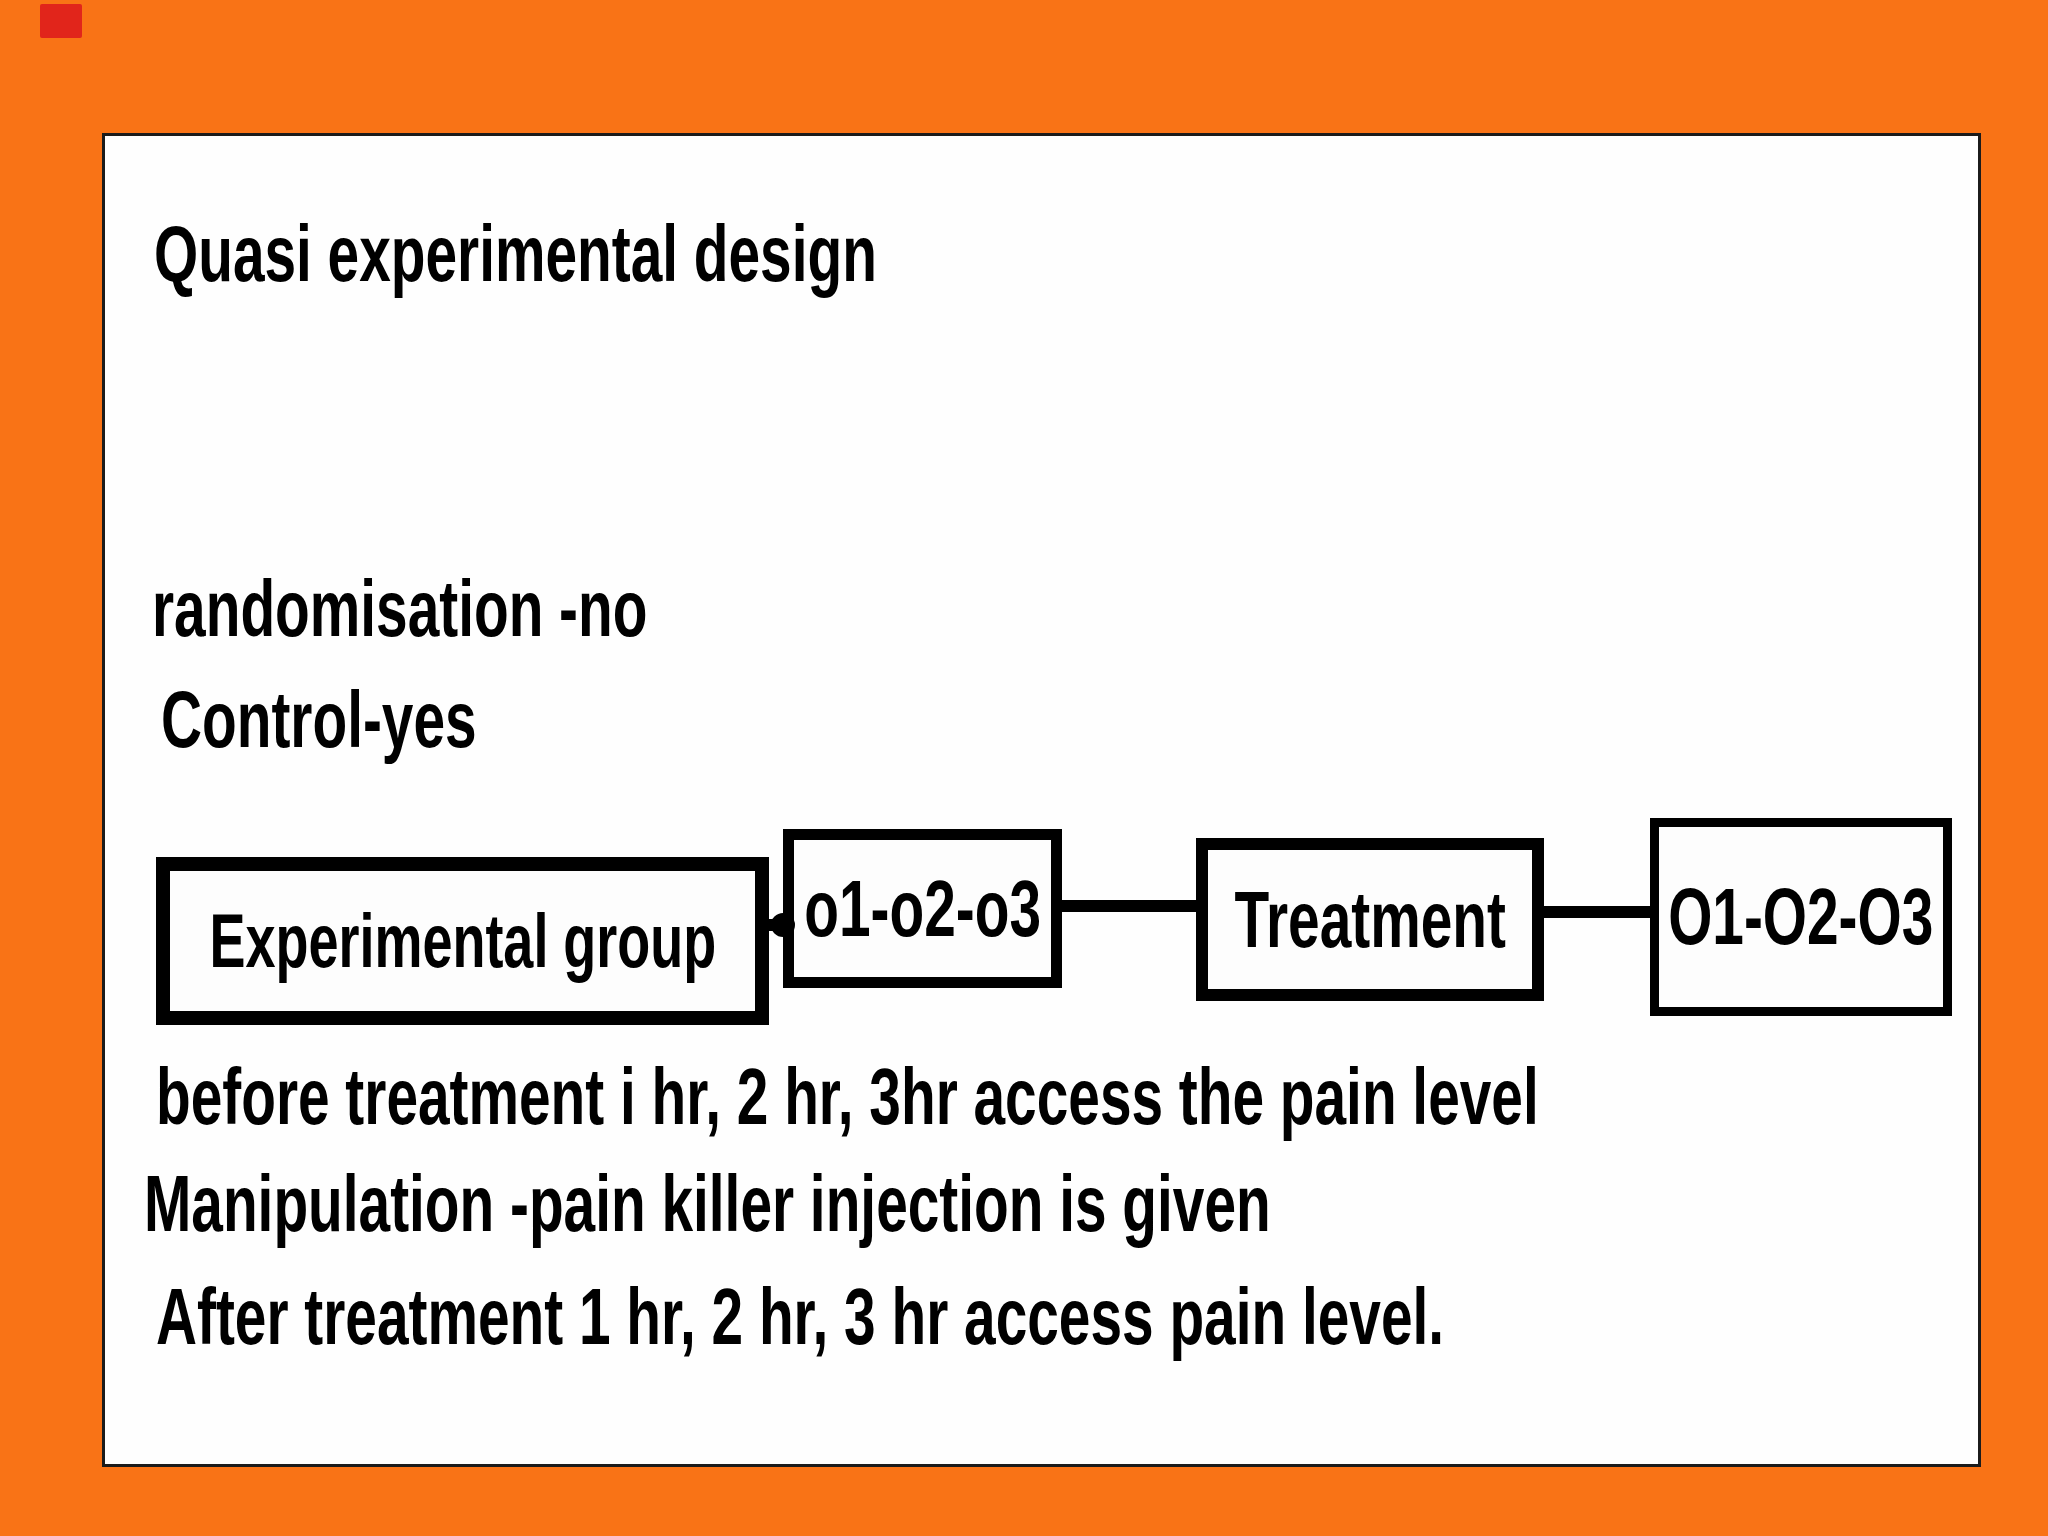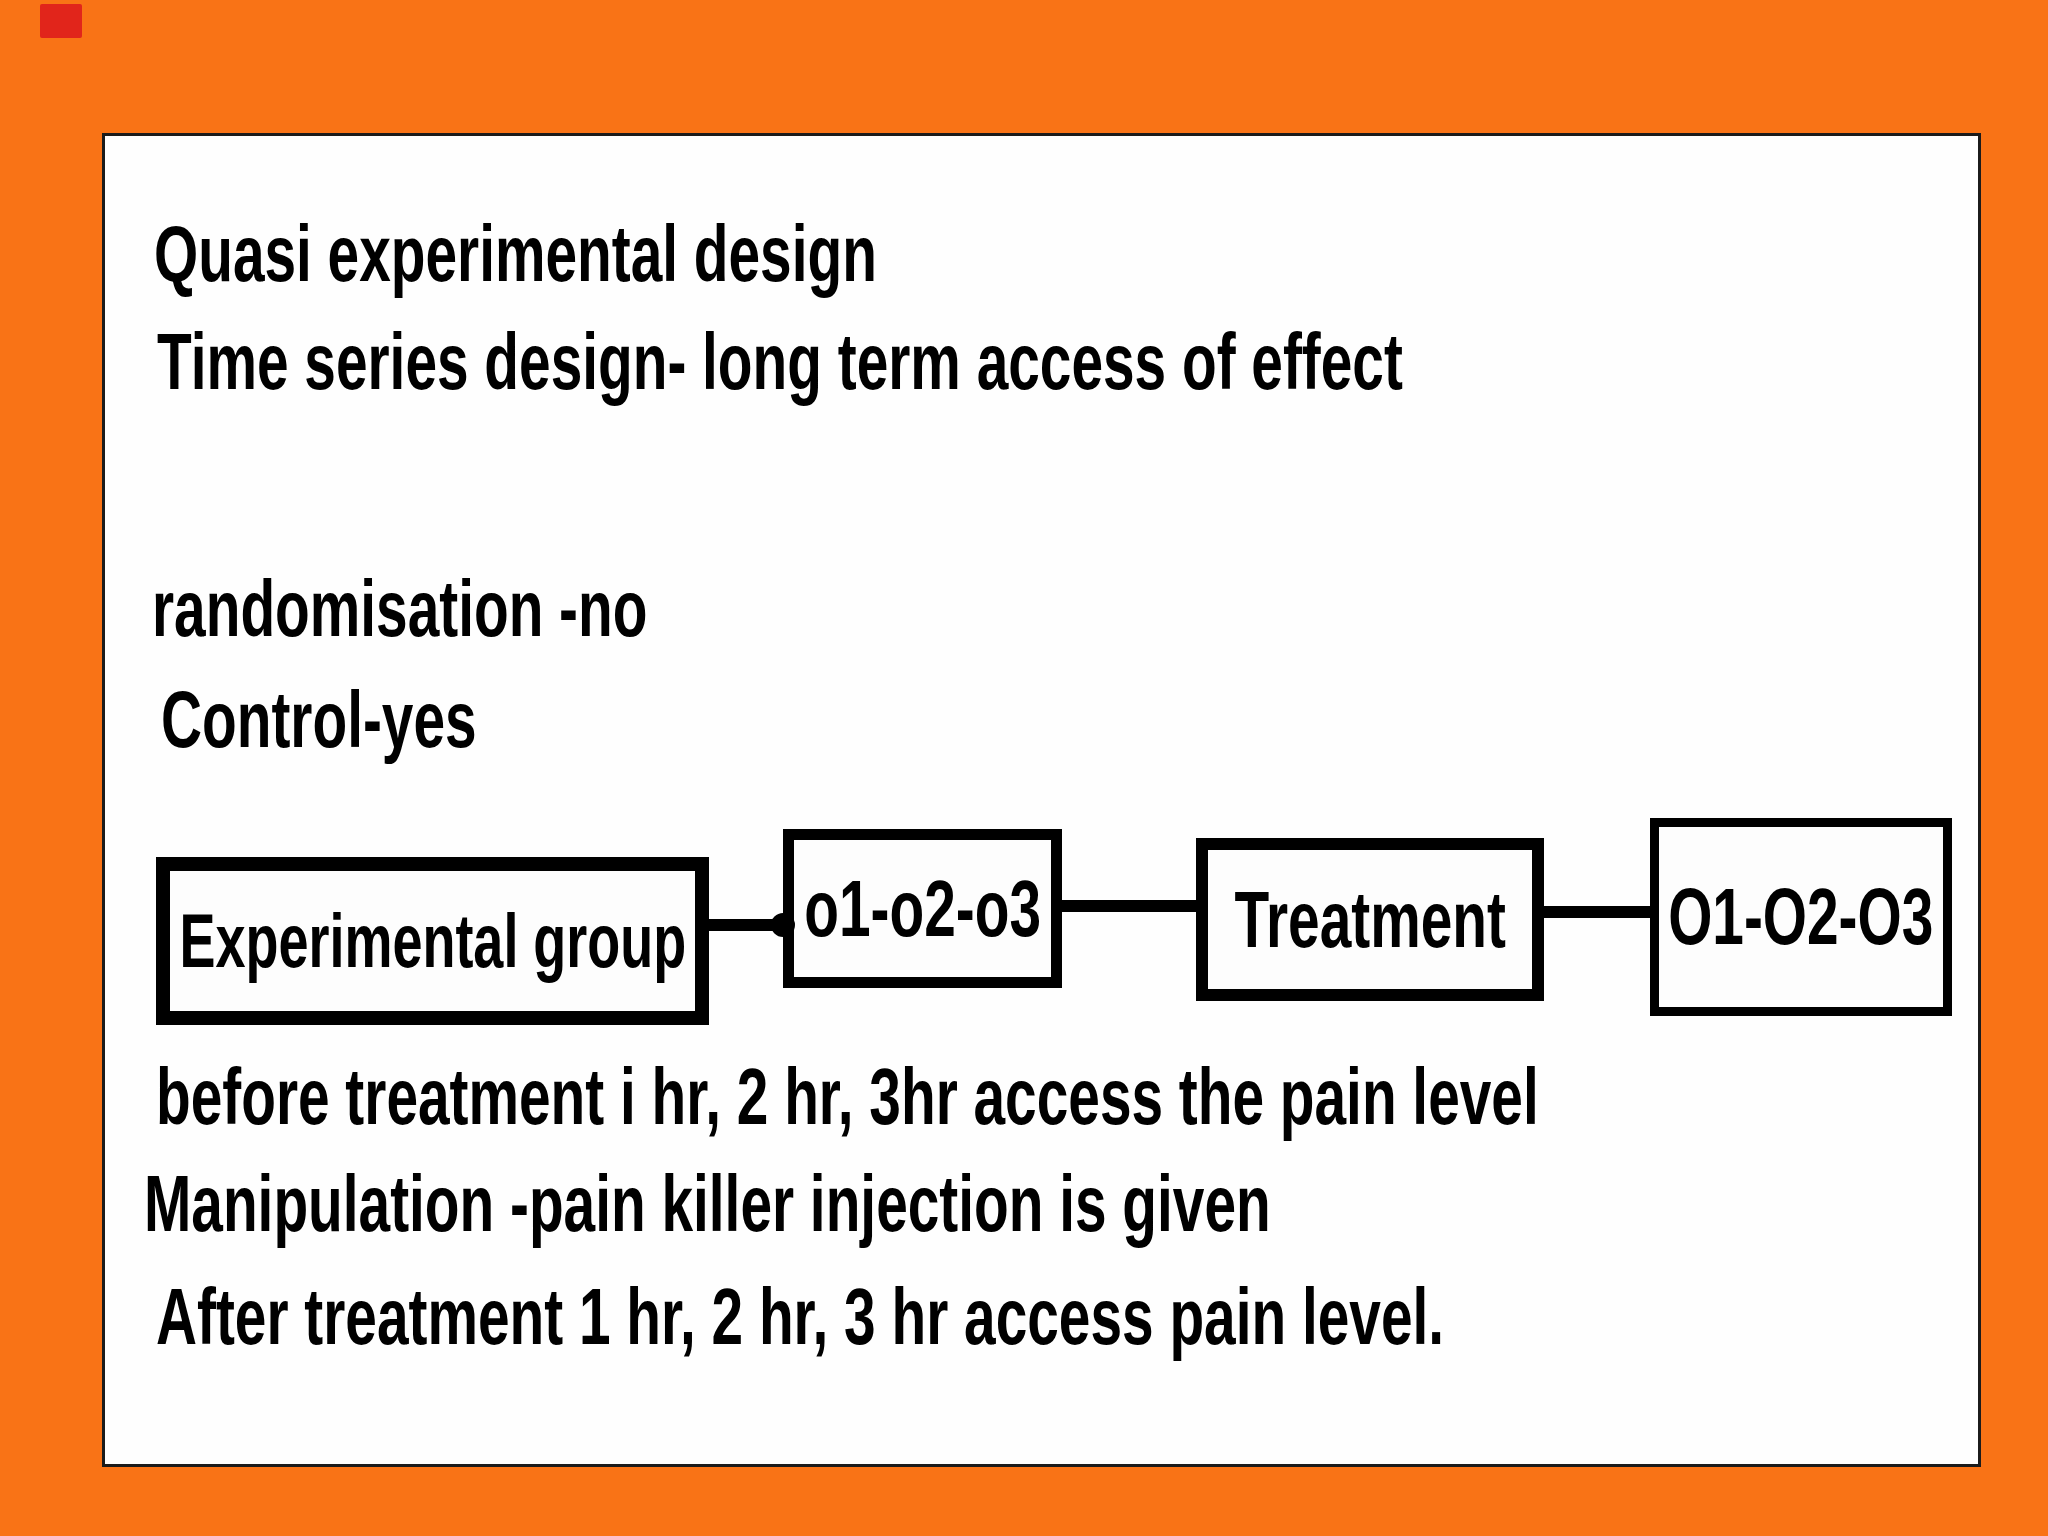--- a/index.html
+++ b/index.html
@@ -89,37 +89,34 @@
 
 <div class="canvas">
 
   <div class="red-mark"></div>
 
   <div class="frame"></div>
 
   <div class="tline" style="left:154px; top:214px;">
     <span class="cond">Quasi experimental design</span>
   </div>
-  <div class="tline" style="left:157px; top:322px;">
-    <span class="cond">Time series design- long term access of effect</span>
-  </div>
 
   <div class="tline" style="left:152px; top:569px;">
     <span class="cond">randomisation -no</span>
   </div>
   <div class="tline" style="left:161px; top:680px;">
     <span class="cond">Control-yes</span>
   </div>
 
   <div class="conn" style="left:700px; top:919px; width:86px;"></div>
   <div class="conn-dot" style="left:771px; top:913px;"></div>
   <div class="conn" style="left:1060px; top:900px; width:138px;"></div>
   <div class="conn" style="left:1542px; top:906px; width:110px;"></div>
 
-  <div class="fbox" style="left:156px; top:857px; width:553px; height:168px; border-width:14px;">
+  <div class="fbox" style="left:156px; top:857px; width:613px; height:168px; border-width:14px;">
     <span class="blabel" style="font-size:76px;">Experimental group</span>
   </div>
   <div class="fbox" style="left:783px; top:829px; width:279px; height:159px; border-width:11px;">
     <span class="blabel" style="font-size:80px;">o1-o2-o3</span>
   </div>
   <div class="fbox" style="left:1196px; top:838px; width:348px; height:163px; border-width:12px;">
     <span class="blabel" style="font-size:80px;">Treatment</span>
   </div>
   <div class="fbox" style="left:1650px; top:818px; width:302px; height:198px; border-width:9px;">
     <span class="blabel" style="font-size:80px;">O1-O2-O3</span>

